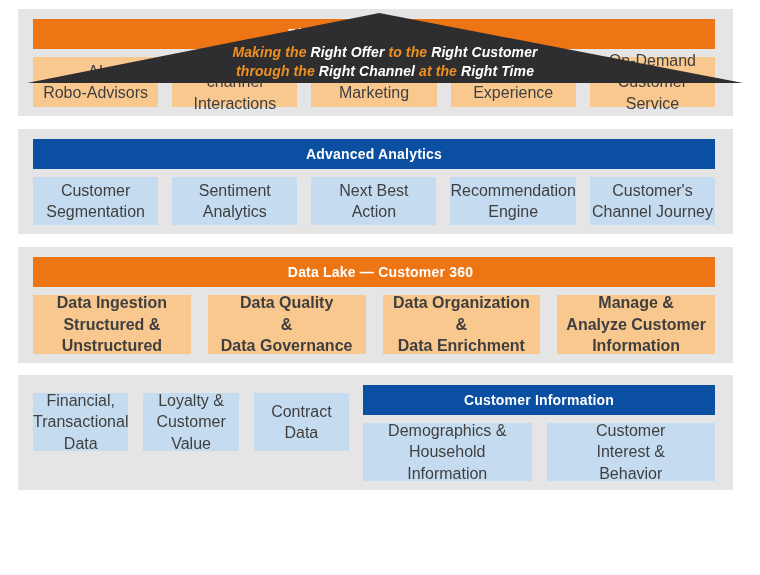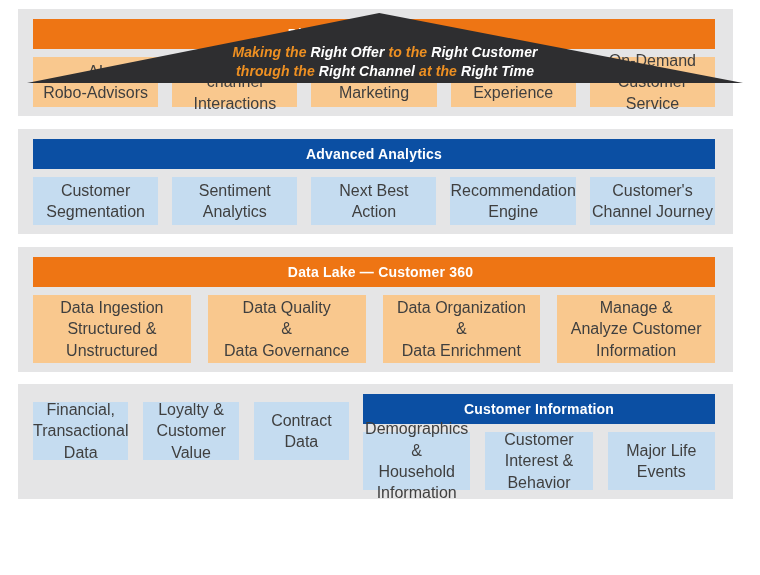--- a/index.html
+++ b/index.html
@@ -58,21 +58,21 @@
   .band3 .box-row{gap:17px;}
   .box{
     flex:1;display:flex;align-items:center;justify-content:center;
     text-align:center;color:var(--textDark);
     font-size:16px;line-height:1.34;white-space:pre-line;
   }
   .box-orange{background:var(--orangeLight);}
   .box-blue{background:var(--blueLight);}
   .h50{height:50px;}
   .h48{height:48px;}
-  .h59{height:68px;}
+  .h59{height:59px;font-weight:bold;}
   .h58{height:58px;}
 
   
   .split{display:flex;gap:14px;}
   .split-left{flex:316;display:flex;flex-direction:column;}
   .split-right{flex:352;display:flex;flex-direction:column;}
   .split .box-row{gap:15px;}
 </style>
 </head>
 <body>
@@ -149,19 +149,17 @@
     </div>
     <div class="split-right">
       <div class="band-header hdr-blue">Customer Information</div>
       <div class="box-row">
         <div class="box box-blue h58">Demographics &amp;
 Household
 Information</div>
         <div class="box box-blue h58">Customer
 Interest &amp;
 Behavior</div>
-        <div class="box box-blue h58">Major Life
-Events</div>
       </div>
     </div>
   </section>
 
 </div>
 
 </body></html>

